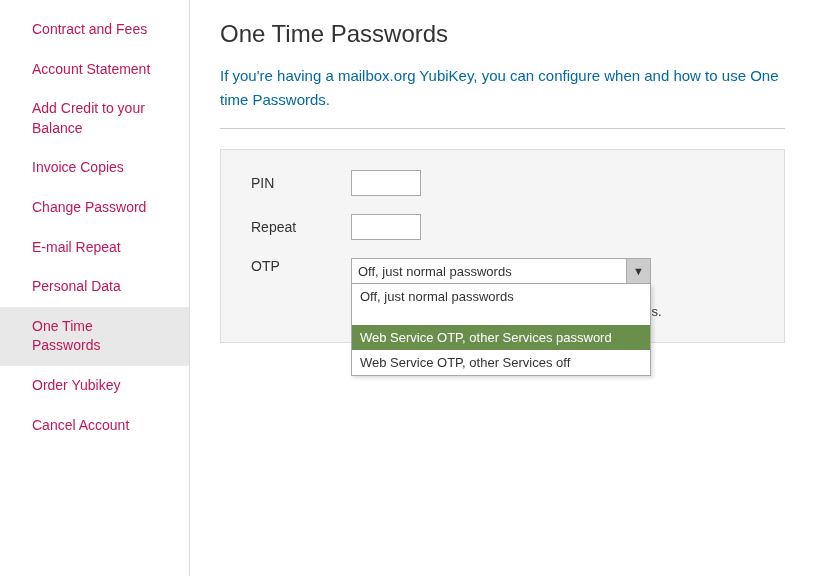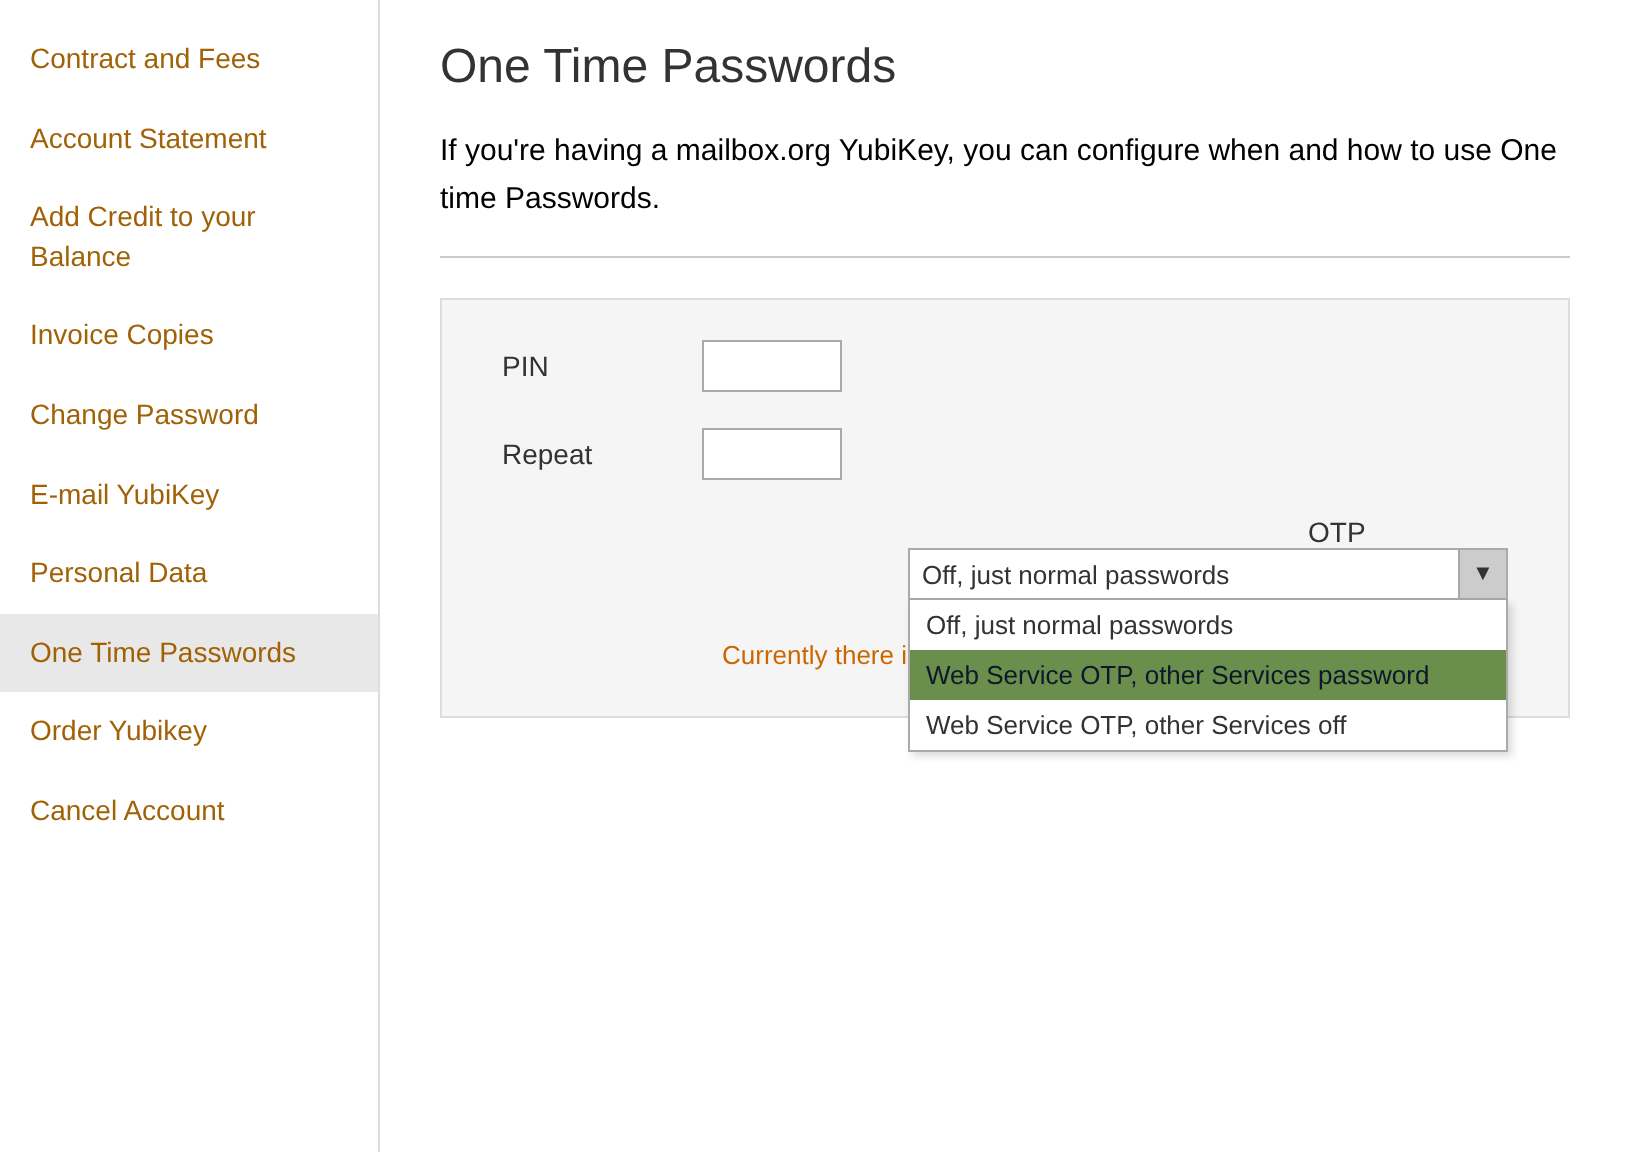--- a/index.html
+++ b/index.html
@@ -12,22 +12,22 @@
       min-height: 576px;
     }
     .sidebar {
       width: 190px;
       border-right: 1px solid #ddd;
       padding-top: 10px;
       flex-shrink: 0;
     }
     .sidebar-item {
       display: block;
-      padding: 10px 15px;
-      color: #a16207;
+      padding: 10px 32px;
+      color: #be185d;
       text-decoration: none;
       cursor: pointer;
       border-bottom: none;
       line-height: 1.4;
     }
     .sidebar-item.active {
       background: #e8e8e8;
       font-weight: normal;
     }
     .main-content {
@@ -35,21 +35,21 @@
       padding: 20px 30px;
     }
     .page-title {
       font-size: 24px;
       font-weight: normal;
       color: #333;
       margin-bottom: 16px;
     }
     .description {
       font-size: 15px;
-      color: #000000;
+      color: #0369a1;
       line-height: 1.6;
       margin-bottom: 20px;
       border-bottom: 1px solid #ccc;
       padding-bottom: 16px;
       max-width: 600px;
     }
     .form-area {
       background: #f5f5f5;
       padding: 20px 30px;
       max-width: 580px;
@@ -89,21 +89,22 @@
       box-shadow: 2px 2px 4px rgba(0,0,0,0.15);
     }
     .dropdown-option {
       padding: 5px 8px;
       cursor: pointer;
       font-size: 13px;
       white-space: nowrap;
     }
     .dropdown-option.selected {
       background: #6a8f4c;
-      color: #0f172a;
+      color: #ffffff;
+      margin-top: 16px;
     }
     .notice-text {
       color: #cc6600;
       font-size: 13px;
       margin-top: 10px;
       line-height: 1.5;
     }
     
     .notice-row {
       display: flex;
@@ -123,41 +124,41 @@
 </head>
 <body>
 
 <nav class="sidebar">
 
 <a class="sidebar-item" href="#">Contract and Fees</a>
     <a class="sidebar-item" href="#">Account Statement</a>
     <a class="sidebar-item" href="#">Add Credit to your Balance</a>
     <a class="sidebar-item" href="#">Invoice Copies</a>
     <a class="sidebar-item" href="#">Change Password</a>
-    <a class="sidebar-item" href="#">E-mail YubiKey</a>
+    <a class="sidebar-item" href="#">E-mail Repeat</a>
     <a class="sidebar-item" href="#">Personal Data</a>
     <a class="sidebar-item active" href="#">One Time Passwords</a>
     <a class="sidebar-item" href="#">Order Yubikey</a>
     <a class="sidebar-item" href="#">Cancel Account</a>
   </nav>
 
 <main class="main-content">
   <h1 class="page-title">One Time Passwords</h1>
   <p class="description">If you're having a mailbox.org YubiKey, you can configure when and how to use One time Passwords.</p>
 
   <div class="form-area">
     <div class="form-row">
       <label class="form-label">PIN</label>
       <input class="form-input" type="password" value="" style="">
     </div>
     <div class="form-row">
       <label class="form-label">Repeat</label>
       <input class="form-input" type="password" value="" style="">
     </div>
-    <div class="form-row" style="align-items: flex-end; position: relative; flex-direction: column;">
+    <div class="form-row" style="align-items: flex-start; position: relative;">
       <label class="form-label">OTP</label>
       <div class="form-select-container">
         <div style="display:flex; align-items:center; border: 1px solid #aaa; background:#fff; width:300px; height:26px; cursor:pointer;">
           <span style="flex:1; padding: 3px 6px; font-size:13px; overflow:hidden; white-space:nowrap;">Off, just normal passwords</span>
           <div style="width:24px; height:100%; background:#ccc; border-left:1px solid #aaa; display:flex; align-items:center; justify-content:center; font-size:11px;">▼</div>
         </div>
         <div class="dropdown-open">
           <div class="dropdown-option">Off, just normal passwords</div>
           <div class="dropdown-option selected">Web Service OTP, other Services password</div>
           <div class="dropdown-option">Web Service OTP, other Services off</div>

